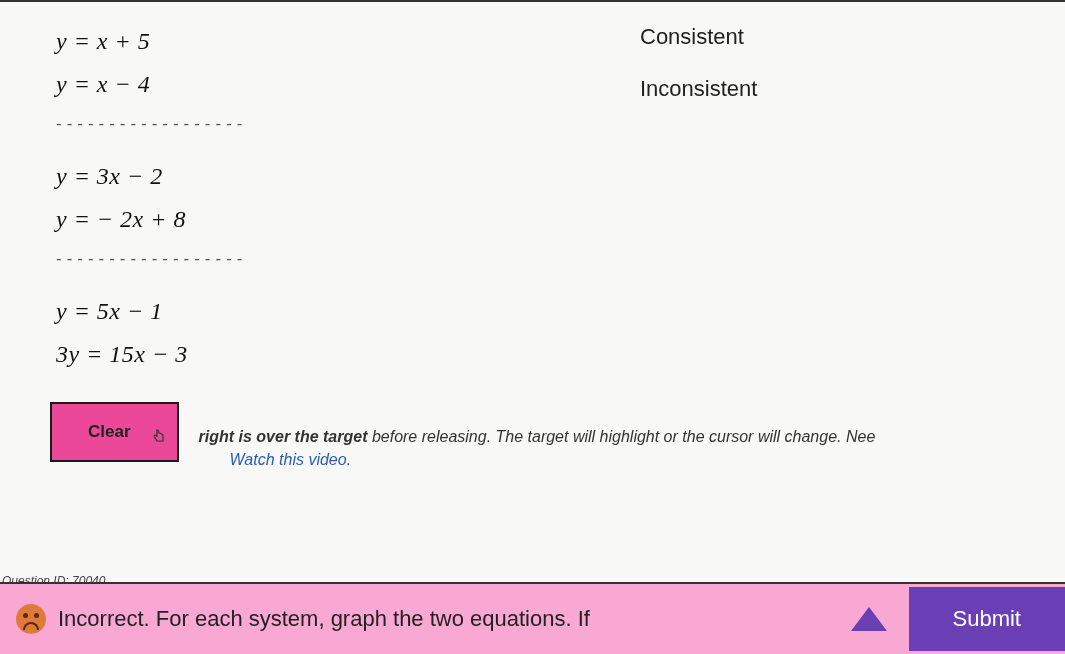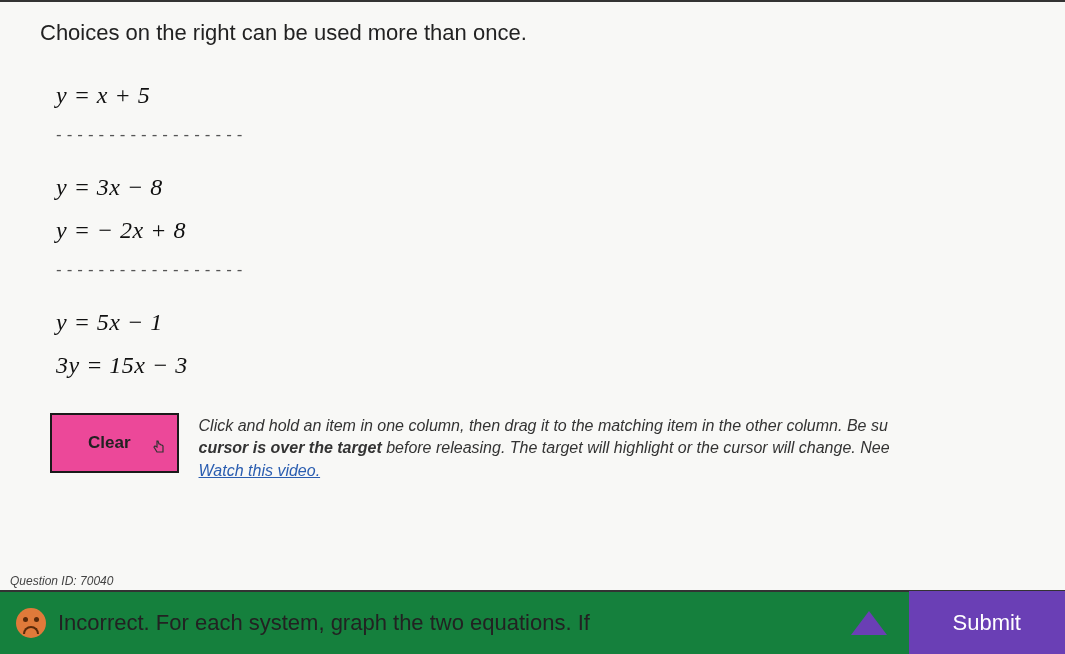--- a/index.html
+++ b/index.html
@@ -93,43 +93,42 @@
       color: #333;
       margin-left: 20px;
       line-height: 1.4;
       padding-top: 2px;
     }
     .help-text .bold {
       font-weight: bold;
     }
     .help-text .link {
       color: #2a5db0;
-      text-decoration: underline;
-      cursor: pointer;
+      cursor: pointer;
+      margin-left: 31px;
     }
     .qid {
       position: absolute;
       bottom: 66px;
       left: 0;
       font-size: 12px;
       font-style: italic;
       color: #444;
       padding-left: 2px;
-      margin-left: 8px;
     }
     .footer {
       position: absolute;
       bottom: 0;
       left: 0;
       right: 0;
-      height: 64px;
+      height: 72px;
       border-top: 2px solid #333;
       display: flex;
       align-items: center;
-      background: #15803d;
+      background: #f9a8d4;
     }
     .sad-icon {
       width: 30px;
       height: 30px;
       border-radius: 50%;
       background: #e07a3a;
       margin: 0 12px 0 16px;
       position: relative;
       flex-shrink: 0;
     }
@@ -178,49 +177,53 @@
       padding: 0 44px;
       cursor: pointer;
     }
   </style>
 </head>
 <body>
 
 <div class="top-border"></div>
 
 <div class="content">
-  <div class="instruction">Choices on the right can be used more than once.</div>
 
   <div class="columns">
     <div class="left-col">
       <div class="equation">y = x + 5</div>
+      <div class="equation">y = x − 4</div>
       <div class="dashes">------------------</div>
 
-      <div class="equation">y = 3x − 8</div>
+      <div class="equation">y = 3x − 2</div>
       <div class="equation">y =  − 2x + 8</div>
       <div class="dashes">------------------</div>
 
       <div class="equation">y = 5x − 1</div>
       <div class="equation">3y = 15x − 3</div>
     </div>
 
+    <div class="right-col">
+      <div class="choice">Consistent</div>
+      <div class="choice">Inconsistent</div>
+    </div>
   </div>
 
   <div class="clear-row">
     <button class="clear-btn">
       <span>Clear</span>
       <span class="hand-cursor">
         <svg width="16" height="18" viewBox="0 0 16 18">
             <path d="M6 2 v6 l-2 -1 -1 1 3 5 h6 v-6 l-1 -1 -1 0 -1 -1 -1 0 -1 -3 z" fill="none" stroke="#333" stroke-width="1.2"></path>
           </svg>
       </span>
     </button>
     <div class="help-text">
-      <span>Click and hold an item in one column, then drag it to the matching item in the other column. Be su</span><br>
-      <span class="bold">cursor is over the target</span><span> before releasing. The target will highlight or the cursor will change. Nee</span><br>
+      <br>
+      <span class="bold">right is over the target</span><span> before releasing. The target will highlight or the cursor will change. Nee</span><br>
       <span class="link">Watch this video.</span>
     </div>
   </div>
 </div>
 
 <div class="qid">Question ID: 70040</div>
 
 <div class="footer">
   <div class="sad-icon"></div>
   <div class="feedback-text">Incorrect. For each system, graph the two equations. If</div>

